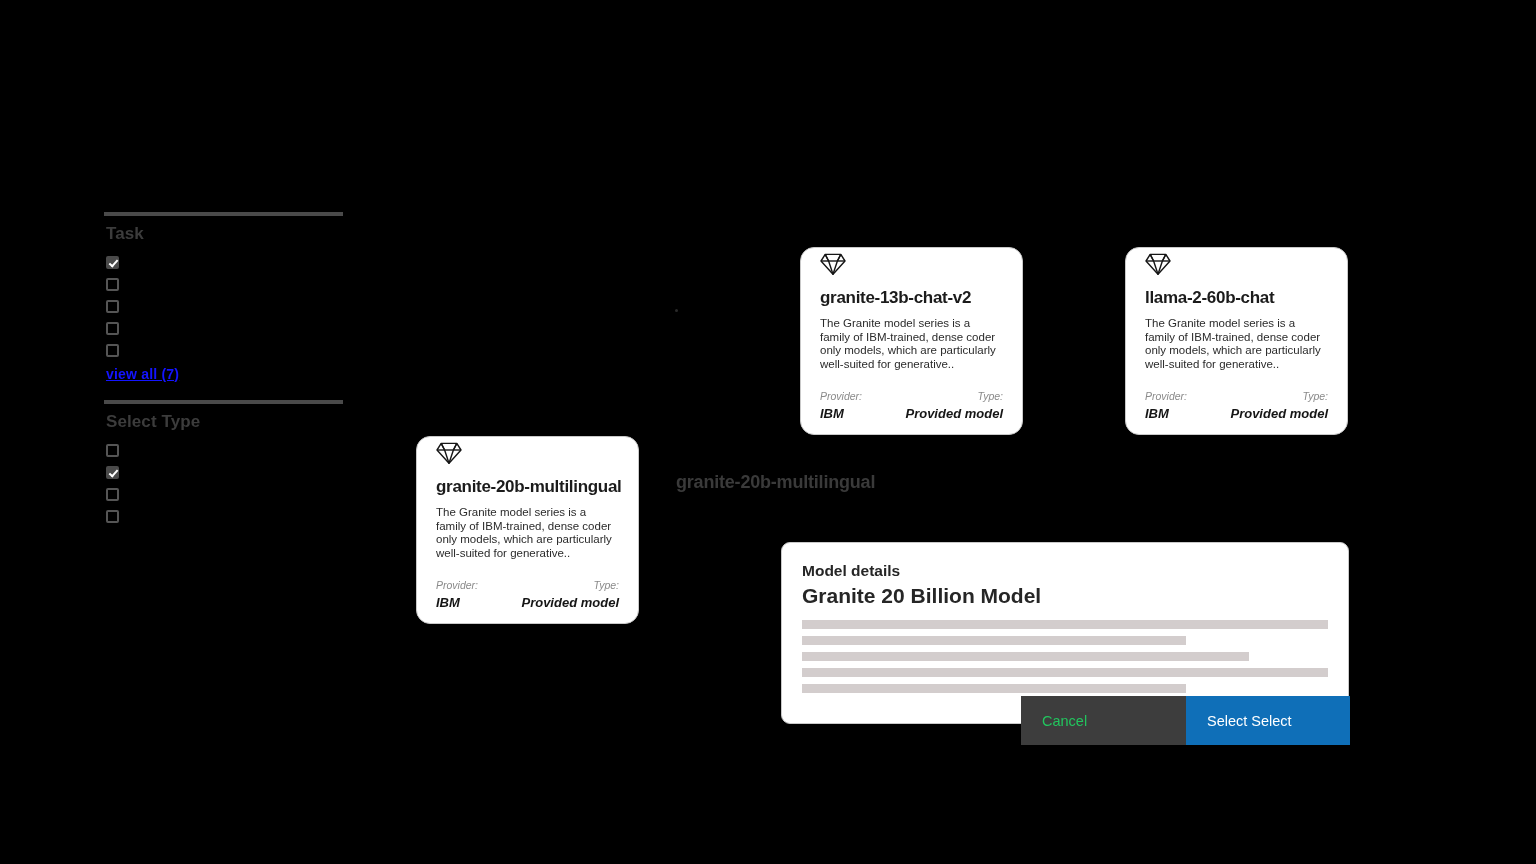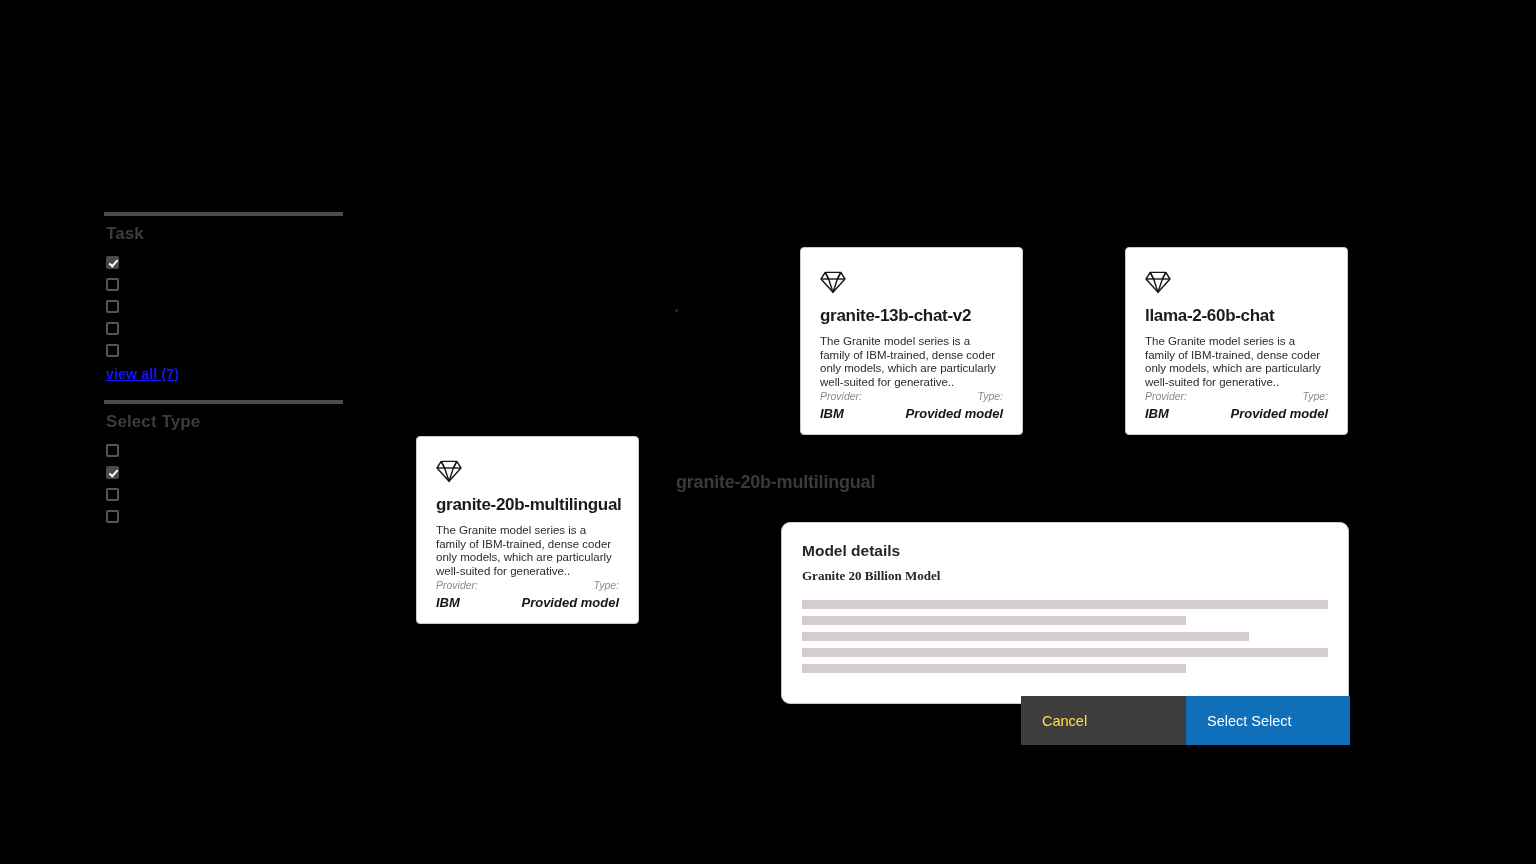--- a/index.html
+++ b/index.html
@@ -94,23 +94,23 @@
 
   .group-gap-a { height: 17px; }
   .group-gap-b { height: 20px; }
 
   
   .model-card {
     position: absolute;
     box-sizing: border-box;
     background: #ffffff;
     border: 1px solid #c9c9c9;
-    border-radius: 4px;
+    border-radius: 14px;
     box-shadow: 0 1px 3px rgba(0,0,0,0.35);
-    padding: 20px 19px 0 19px;
+    padding: 2px 19px 0 19px;
   }
 
   .card-a { left: 800px; top: 247px; width: 223px; height: 188px; }
   .card-b { left: 1125px; top: 247px; width: 223px; height: 188px; }
   .card-c { left: 416px; top: 436px; width: 223px; height: 188px; }
 
   .gem-icon { display: block; margin: 2px 0 8px 0; }
 
   .card-title {
     color: #1b1b1b;
@@ -178,46 +178,45 @@
     width: 3px;
     height: 3px;
     background: #2a2a2a;
     border-radius: 50%;
   }
 
   
   .details-panel {
     position: absolute;
     left: 781px;
-    top: 522px;
+    top: 542px;
     width: 568px;
     height: 182px;
     box-sizing: border-box;
     background: #ffffff;
     border: 1px solid #c9c9c9;
     border-radius: 9px;
     box-shadow: 0 1px 3px rgba(0,0,0,0.35);
     padding: 18px 20px 0 20px;
   }
 
   .details-heading {
     color: #262626;
     font-size: 15.5px;
     font-weight: bold;
     line-height: 20px;
     margin: 0 0 4px 0;
   }
 
   .details-subheading {
     color: #262626;
-    font-size: 13px;
+    font-size: 21px;
     font-weight: bold;
     line-height: 21px;
     margin: 0 0 14px 0;
-    font-family: Liberation Serif, serif;
   }
 
   .skeleton-bar {
     height: 9px;
     background: #d3cdcd;
     margin-bottom: 7px;
   }
   .skeleton-bar.last { margin-bottom: 0; }
 
   
@@ -232,21 +231,21 @@
     border: none;
     cursor: pointer;
   }
 
   .btn-cancel {
     left: 1021px;
     top: 696px;
     width: 165px;
     height: 49px;
     background: #3d3d3d;
-    color: #fde047;
+    color: #22c55e;
   }
 
   .btn-select {
     left: 1186px;
     top: 696px;
     width: 164px;
     height: 49px;
     background: #0f6fb8;
     color: #ffffff;
   }

